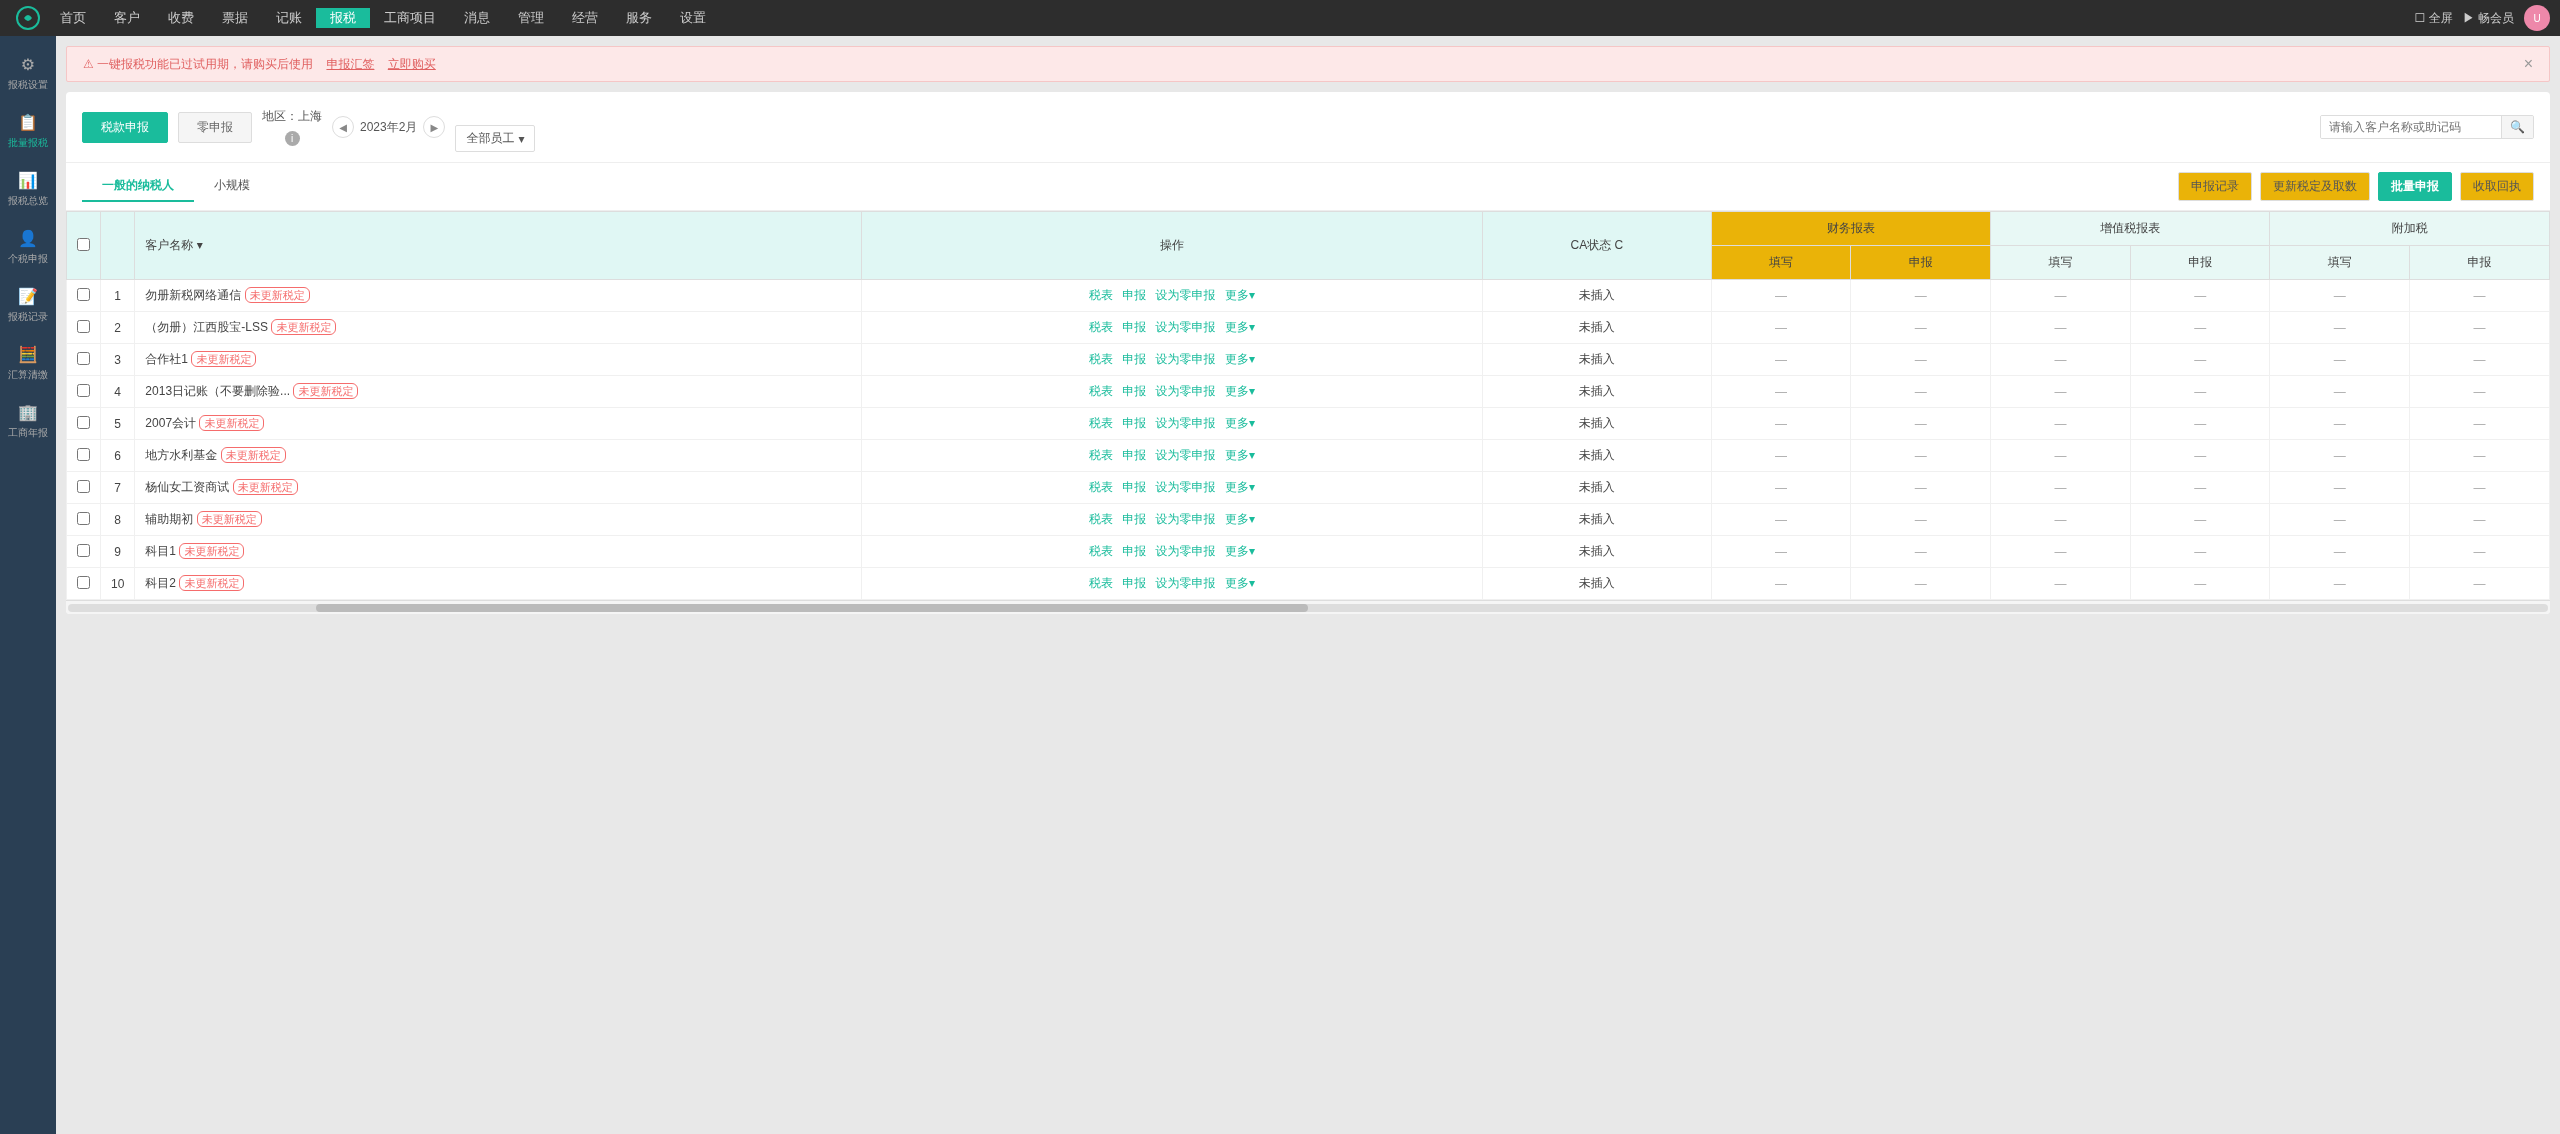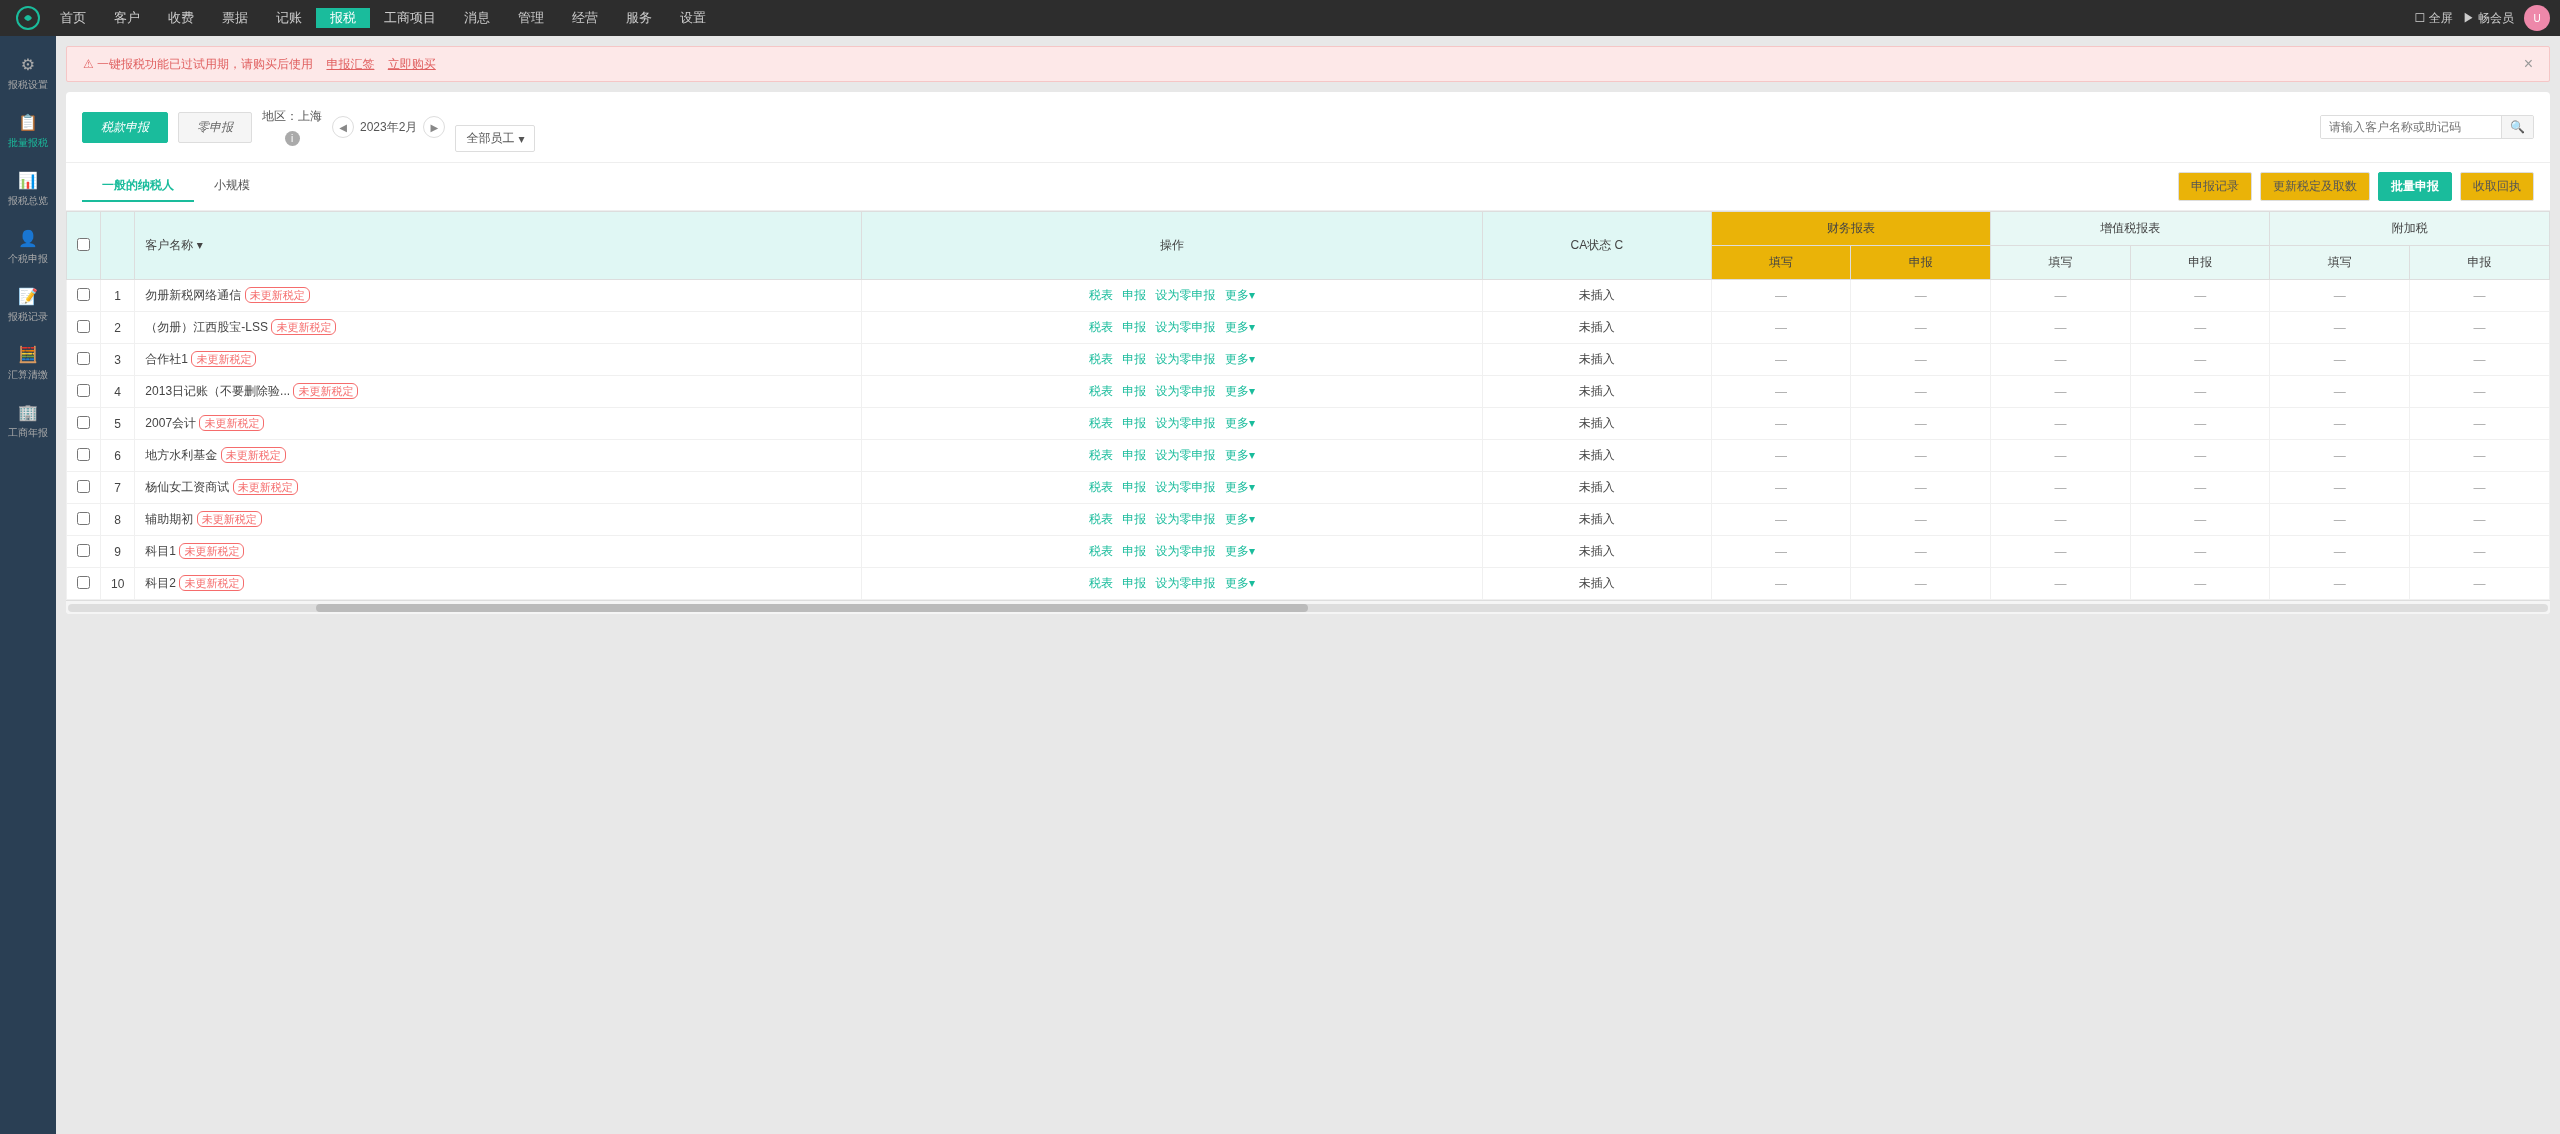--- a/index.html
+++ b/index.html
@@ -31,21 +31,21 @@
     .notice-banner { background: #fde8e8; border: 1px solid #f5c6c6; padding: 8px 16px; display: flex; align-items: center; justify-content: space-between; margin-bottom: 10px; border-radius: 2px; font-size: 12px; color: #e06060; }
     .notice-banner a { color: #e06060; text-decoration: underline; cursor: pointer; }
     .notice-close { cursor: pointer; color: #999; font-size: 16px; }
 
     
     .panel { background: #fff; border-radius: 4px; overflow: hidden; }
 
     
     .panel-header { display: flex; align-items: center; justify-content: space-between; padding: 10px 16px; border-bottom: 1px solid #eee; flex-wrap: wrap; gap: 8px; }
     .panel-header-left { display: flex; align-items: center; gap: 10px; }
-    .tab-btn { padding: 6px 18px; border: 1px solid #ddd; background: #f5f5f5; cursor: pointer; border-radius: 2px; font-size: 12px; color: #666; font-style: italic; }
+    .tab-btn { padding: 6px 18px; border: 1px solid #ddd; background: #f5f5f5; cursor: pointer; border-radius: 2px; font-size: 12px; color: #666; }
     .tab-btn.active { background: #1abc9c; color: #fff; border-color: #1abc9c; }
     .region-info { display: flex; align-items: center; gap: 6px; color: #555; font-size: 12px; flex-direction: column; }
     .date-nav { display: flex; align-items: center; gap: 6px; color: #555; font-size: 12px; }
     .date-nav .arrow { width: 22px; height: 22px; border: 1px solid #ddd; border-radius: 50%; display: flex; align-items: center; justify-content: center; cursor: pointer; color: #888; font-size: 10px; }
     .employee-select { display: flex; align-items: center; gap: 4px; border: 1px solid #ddd; padding: 4px 10px; border-radius: 2px; cursor: pointer; font-size: 12px; color: #555; background: #fff; margin-top: 23px; }
     .search-box { display: flex; align-items: center; border: 1px solid #ddd; border-radius: 2px; overflow: hidden; }
     .search-box input { border: none; outline: none; padding: 4px 8px; font-size: 12px; width: 180px; color: #555; }
     .search-box .search-btn { background: #f5f5f5; border-left: 1px solid #ddd; padding: 4px 8px; cursor: pointer; color: #888; }
 
     

